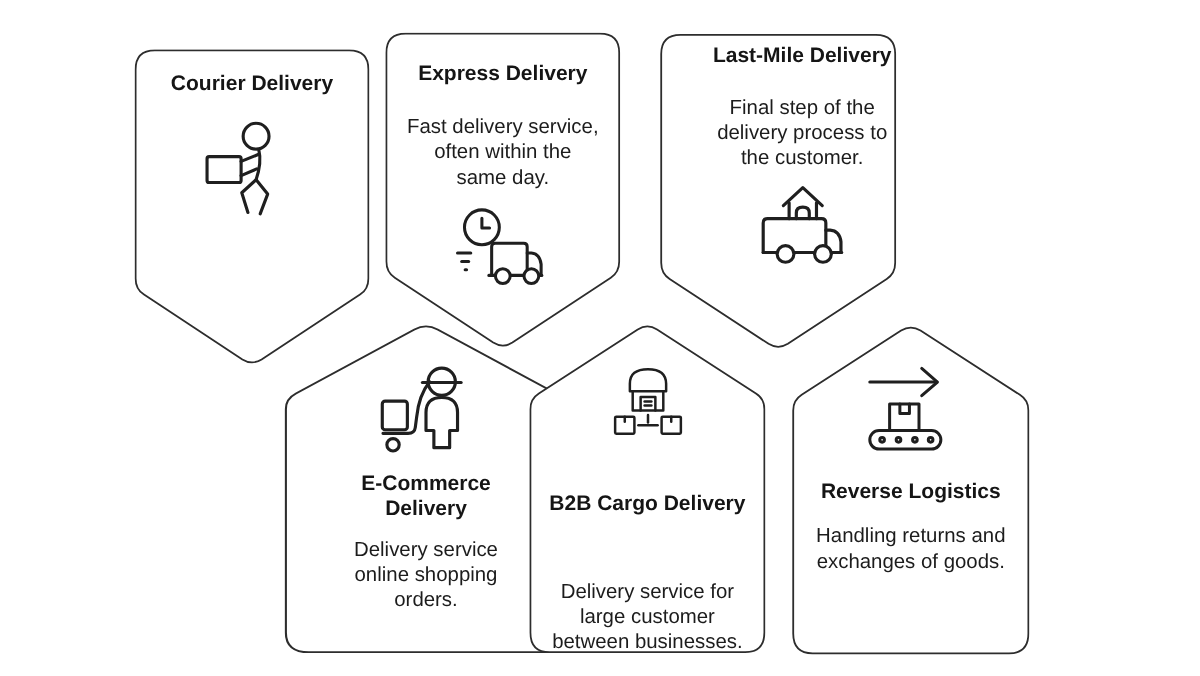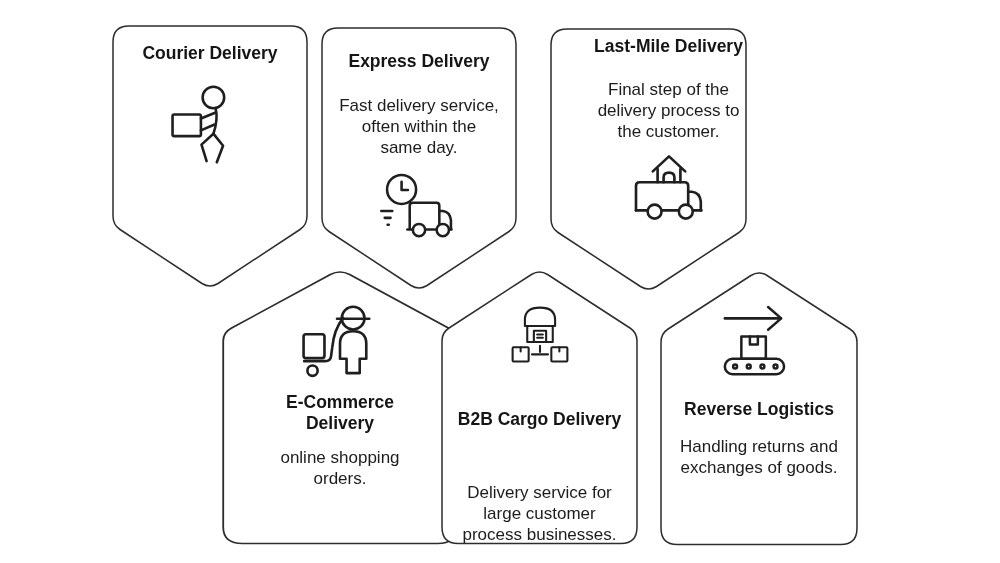--- a/index.html
+++ b/index.html
@@ -11,25 +11,25 @@
   .banner{position:absolute;left:0;top:0;width:100%;height:100%;}
   .content{
     position:relative;height:100%;box-sizing:border-box;
     display:flex;flex-direction:column;align-items:center;text-align:center;
   }
   .card-title{font-size:17.5px;font-weight:700;line-height:21px;color:#151515;}
   .card-body{font-size:17px;line-height:21px;color:#1c1c1c;}
   .icon{display:block;}
 
   
-  .c1{left:112px;top:25px;width:196px;height:264px;}
+  .c1{left:112px;top:41px;width:196px;height:264px;}
   .c2{left:321px;top:27px;width:196px;height:264px;}
   .c3{left:550px;top:28px;width:197px;height:264px;}
   
-  .c4{left:222px;top:268px;width:236px;height:277px;}
+  .c4{left:237px;top:268px;width:236px;height:277px;}
   .c5{left:441px;top:268px;width:197px;height:277px;}
   .c6{left:660px;top:269px;width:198px;height:277px;}
 
   .c1 .content{padding-top:18px;} .c1 .card-title{margin-bottom:16px;} .c1 .icon{margin-top:5px;}
   .c2 .content{padding-top:24px;} .c2 .card-title{margin-bottom:23px;} .c2 .icon{margin-top:14px;}
   .c3 .content{padding-top:8px;margin-left:40px;} .c3 .card-title{margin-bottom:22px;} .c3 .icon{margin-top:8px;}
   .c4 .content{padding-top:34px;} .c4 .icon{margin-bottom:4px;}  .c4 .card-title{margin-bottom:13px;max-width:140px;}
   .c5 .content{padding-top:33px;gap:28px;} .c5 .icon{margin-bottom:12px;} .c5 .card-title{margin-bottom:24px;}
   .c6 .content{padding-top:34px;} .c6 .icon{margin-bottom:14px;} .c6 .card-title{margin-bottom:16px;text-align:right;}
 </style>
@@ -115,20 +115,21 @@
       <svg class="icon" width="86" height="86" viewBox="0 0 72 72" fill="none" stroke="#1f1f1f" stroke-width="2.2" stroke-linecap="round" stroke-linejoin="round">
         <circle cx="47" cy="13.5" r="9.5"></circle>
         <path d="M33.5 14 H60.5"></path>
         <path d="M36 47.5 V35 Q36 24.5 47 24.5 Q58 24.5 58 35 V47.5 H52.5 V59.5 H41.5 V47.5 Z"></path>
         <path d="M38.5 13.5 Q31 23 29.5 38 L28.5 45.5 Q28 49.5 23.5 49.5 H6"></path>
         <circle cx="13" cy="57.5" r="4.3"></circle>
         <rect x="5.5" y="27" width="17.5" height="20" rx="2"></rect>
       </svg>
       <div class="card-title">E-Commerce Delivery</div>
       <div class="card-body">
+        <div>Delivery service</div>
         <div>online shopping</div>
         <div>orders.</div>
       </div>
     </div>
   </div>
 
   <div class="card c5">
     <svg class="banner" viewBox="0 0 196 277" preserveAspectRatio="none">
       <path d="M90 6.5 Q98 1.5 106 6.5 L188 60 Q195 64.5 195 73 V259 Q195 275.5 179 275.5 H17 Q1 275.5 1 259 V73 Q1 64.5 8 60 Z" fill="#ffffff" stroke="#2d2d2d" stroke-width="1.5"></path>
     </svg>
@@ -143,21 +144,21 @@
         <path d="M27.5 56.5 H44.5"></path>
         <rect x="7" y="49" width="17" height="15" rx="1"></rect>
         <path d="M15.5 49 V53.5"></path>
         <rect x="48" y="49" width="17" height="15" rx="1"></rect>
         <path d="M56.5 49 V53.5"></path>
       </svg>
       <div class="card-title">B2B Cargo Delivery</div>
       <div class="card-body">
         <div>Delivery service for</div>
         <div>large customer</div>
-        <div>process businesses.</div>
+        <div>between businesses.</div>
       </div>
     </div>
   </div>
 
   <div class="card c6">
     <svg class="banner" viewBox="0 0 196 277" preserveAspectRatio="none">
       <path d="M90 6.5 Q98 1.5 106 6.5 L188 60 Q195 64.5 195 73 V259 Q195 275.5 179 275.5 H17 Q1 275.5 1 259 V73 Q1 64.5 8 60 Z" fill="#ffffff" stroke="#2d2d2d" stroke-width="1.5"></path>
     </svg>
     <div class="content">
       <svg class="icon" width="82" height="82" viewBox="0 0 72 72" fill="none" stroke="#1f1f1f" stroke-width="2.2" stroke-linecap="round" stroke-linejoin="round">

